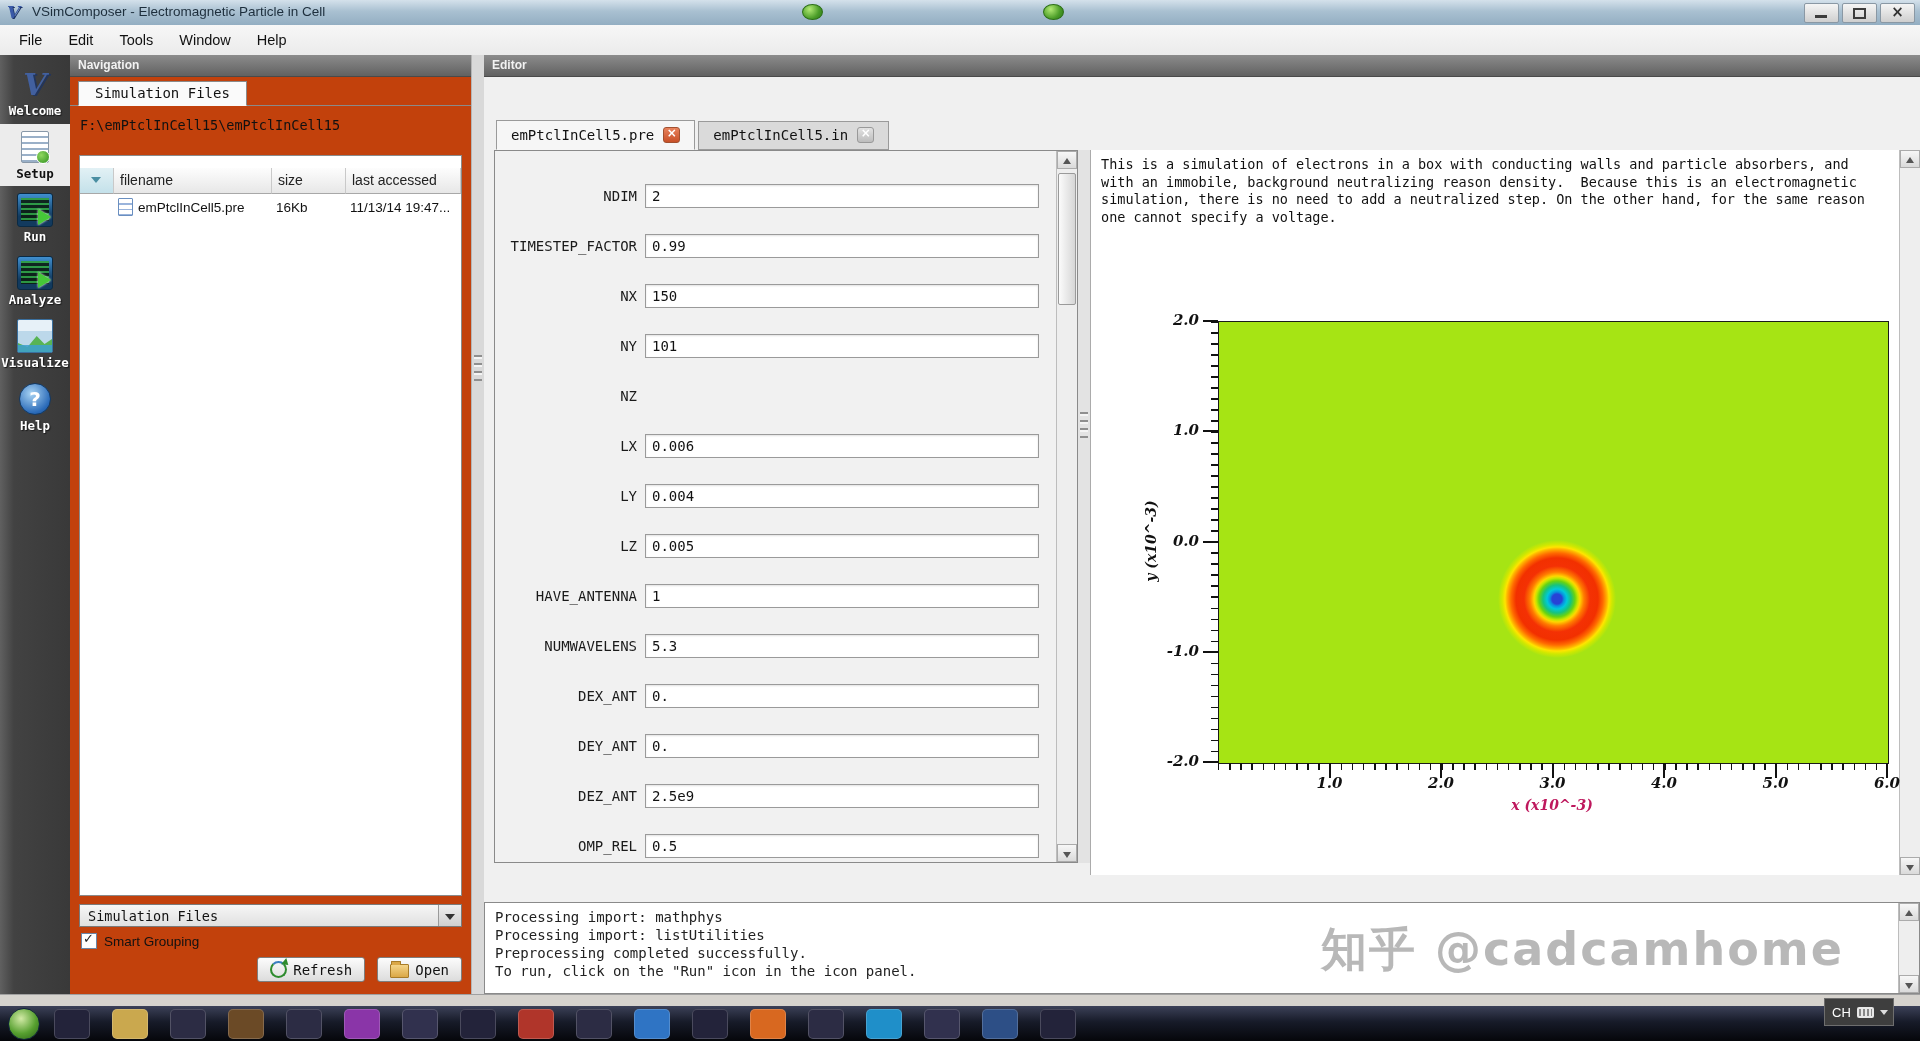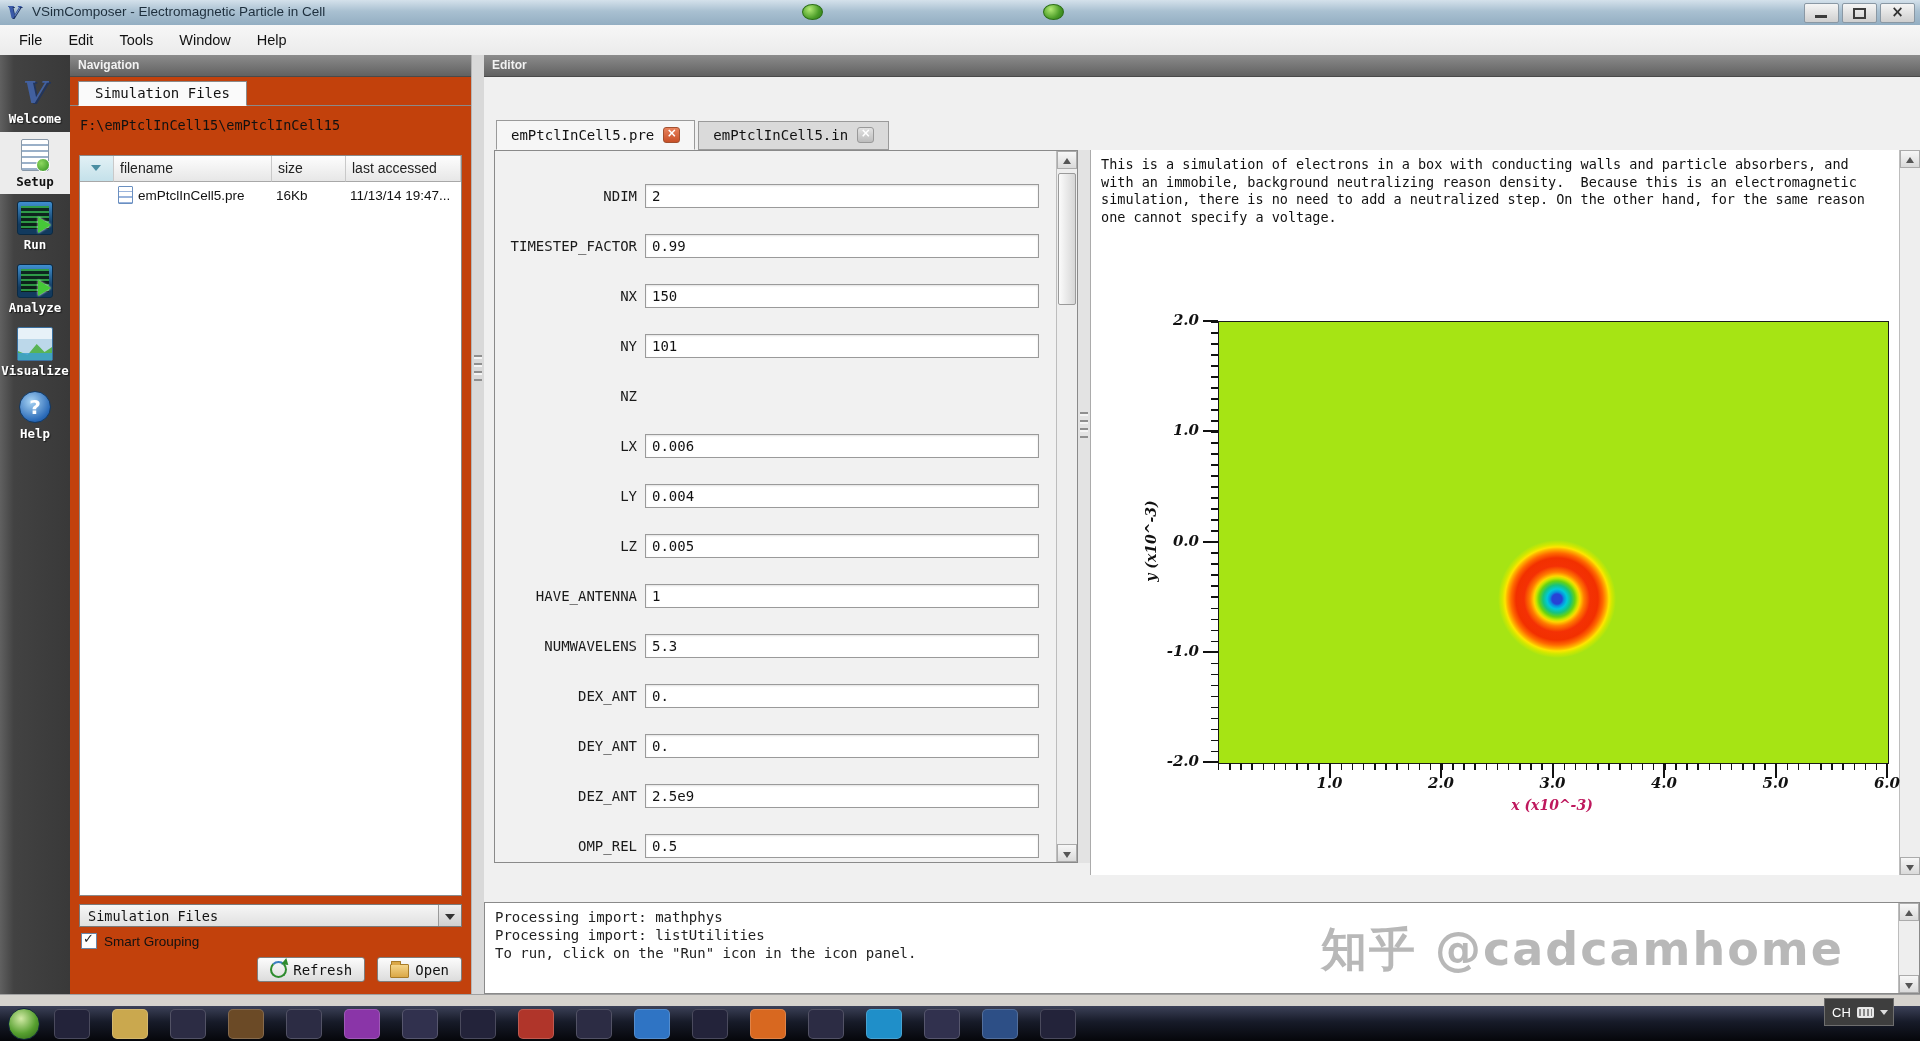--- a/index.html
+++ b/index.html
@@ -22,21 +22,21 @@
   .wbtn.max::after{content:"";position:absolute;left:10px;top:4px;width:9px;height:7px;border:2px solid #3c3c3c;}
   .wbtn.close::after{content:"×";position:absolute;left:0;right:0;top:-1px;text-align:center;
     font:bold 15px "DejaVu Sans",sans-serif;color:#333;}
   
   #menubar{position:absolute;top:25px;left:0;right:0;height:30px;
     background:linear-gradient(#f7f7f7,#ebebeb);border-bottom:1px solid #c6c6c6;
     display:flex;align-items:center;padding-left:6px;}
   .menu-item{padding:5px 13px;font-size:14.5px;color:#111;}
   
   #sidebar{position:absolute;left:0;top:55px;width:70px;height:939px;
-    background:linear-gradient(90deg,#606060,#424242 20%,#393939);padding-top:16px;box-sizing:border-box;}
+    background:linear-gradient(90deg,#606060,#424242 20%,#393939);padding-top:8px;box-sizing:border-box;}
   .side-item{display:flex;flex-direction:column;align-items:center;padding:6px 0 5px;margin-bottom:1px;}
   .side-item.sel{background:#ececec;}
   .slabel{font:bold 12.5px "DejaVu Sans Mono",monospace;color:#fff;text-shadow:1px 1px 1px #1a1a1a;margin-top:2px;}
   .side-item.sel .slabel{color:#111;text-shadow:none;}
   .sicon{width:34px;height:32px;position:relative;}
   .icon-welcome{font:italic bold 30px "DejaVu Serif",serif;color:#42609f;text-shadow:2px 1px 0 #22355c;
     text-align:center;line-height:32px;}
   .icon-welcome::before{content:"V";}
   .icon-setup{width:26px;height:30px;margin:1px 4px;background:
     repeating-linear-gradient(180deg,#fff 0 4px,#9ab0c8 4px 6px);border:1px solid #8898a8;border-radius:2px;}
@@ -81,21 +81,21 @@
   
   #nav-panel{position:absolute;left:70px;top:55px;width:402px;height:939px;background:#c2410c;
     border-right:1px solid #b5b5b5;box-sizing:border-box;}
   #nav-tabrow{position:absolute;left:0;right:0;top:21px;height:29px;border-bottom:1px solid #8a8a8a;padding-left:8px;}
   #nav-tab{display:inline-block;margin-top:4px;padding:3px 16px 4px;background:#fafafa;border:1px solid #8a8a8a;
     border-bottom:1px solid #fafafa;position:relative;top:1px;font:14px "DejaVu Sans Mono",monospace;color:#111;}
   #nav-path{position:absolute;left:10px;top:62px;font:13.5px "DejaVu Sans Mono",monospace;color:#111;}
   #filetable{position:absolute;left:9px;right:9px;top:100px;bottom:98px;border:1px solid #8a8a8a;background:#fff;}
   .trow{display:grid;grid-template-columns:34px 158px 74px 1fr;}
   .thead .tcell{background:linear-gradient(#fdfdfd,#e7e7e7);border-right:1px solid #c9c9c9;border-bottom:1px solid #a8a8a8;
-    font-size:14px;color:#222;padding:4px 4px 5px 6px;}
+    font-size:14px;color:#222;padding:4px 4px 5px 6px;margin-top:12px;}
   .thead .sortcell{background:linear-gradient(#e2f1f5,#c4e1ea);position:relative;}
   .sortwedge{position:absolute;left:11px;top:9px;border-top:6px solid #4a8ea2;
     border-left:5px solid transparent;border-right:5px solid transparent;}
   .tbody .tcell{padding:4px 4px;font-size:13.5px;color:#111;display:flex;align-items:center;gap:5px;}
   .file-icon{width:13px;height:16px;background:#fff repeating-linear-gradient(180deg,transparent 0 4px,#9ab4dc 4px 5.5px);
     border:1px solid #6a8fc0;border-radius:1px;flex:none;}
   #group-dropdown{position:absolute;left:9px;right:9px;bottom:67px;height:23px;border:1px solid #7a7a7a;
     background:linear-gradient(#f6f6f6,#e0e0e0);font:13.5px "DejaVu Sans Mono",monospace;line-height:22px;
     padding-left:8px;color:#111;box-sizing:border-box;}
   #dd-arrow{position:absolute;right:0;top:0;bottom:0;width:22px;background:linear-gradient(#efefef,#cfcfcf);
@@ -421,20 +421,21 @@
           </div>
           <div class="ctab">
             <span>Results</span>
             <span class="close-box gray"></span>
           </div>
         </div>
       <div id="console-box">
         <div id="clines">
             <div class="cline">Processing import: mathphys</div>
             <div class="cline">Processing import: listUtilities</div>
+            <div class="cline">Preprocessing completed successfully.</div>
             <div class="cline">To run, click on the "Run" icon in the icon panel.</div>
           </div>
         <div id="watermark">知乎 @cadcamhome</div>
         <div class="vscroll" style="right:0;top:0;bottom:0;">
           <span class="sbtn up"></span>
           <span class="sbtn down"></span>
         </div>
       </div>
     </div>
   </div>

